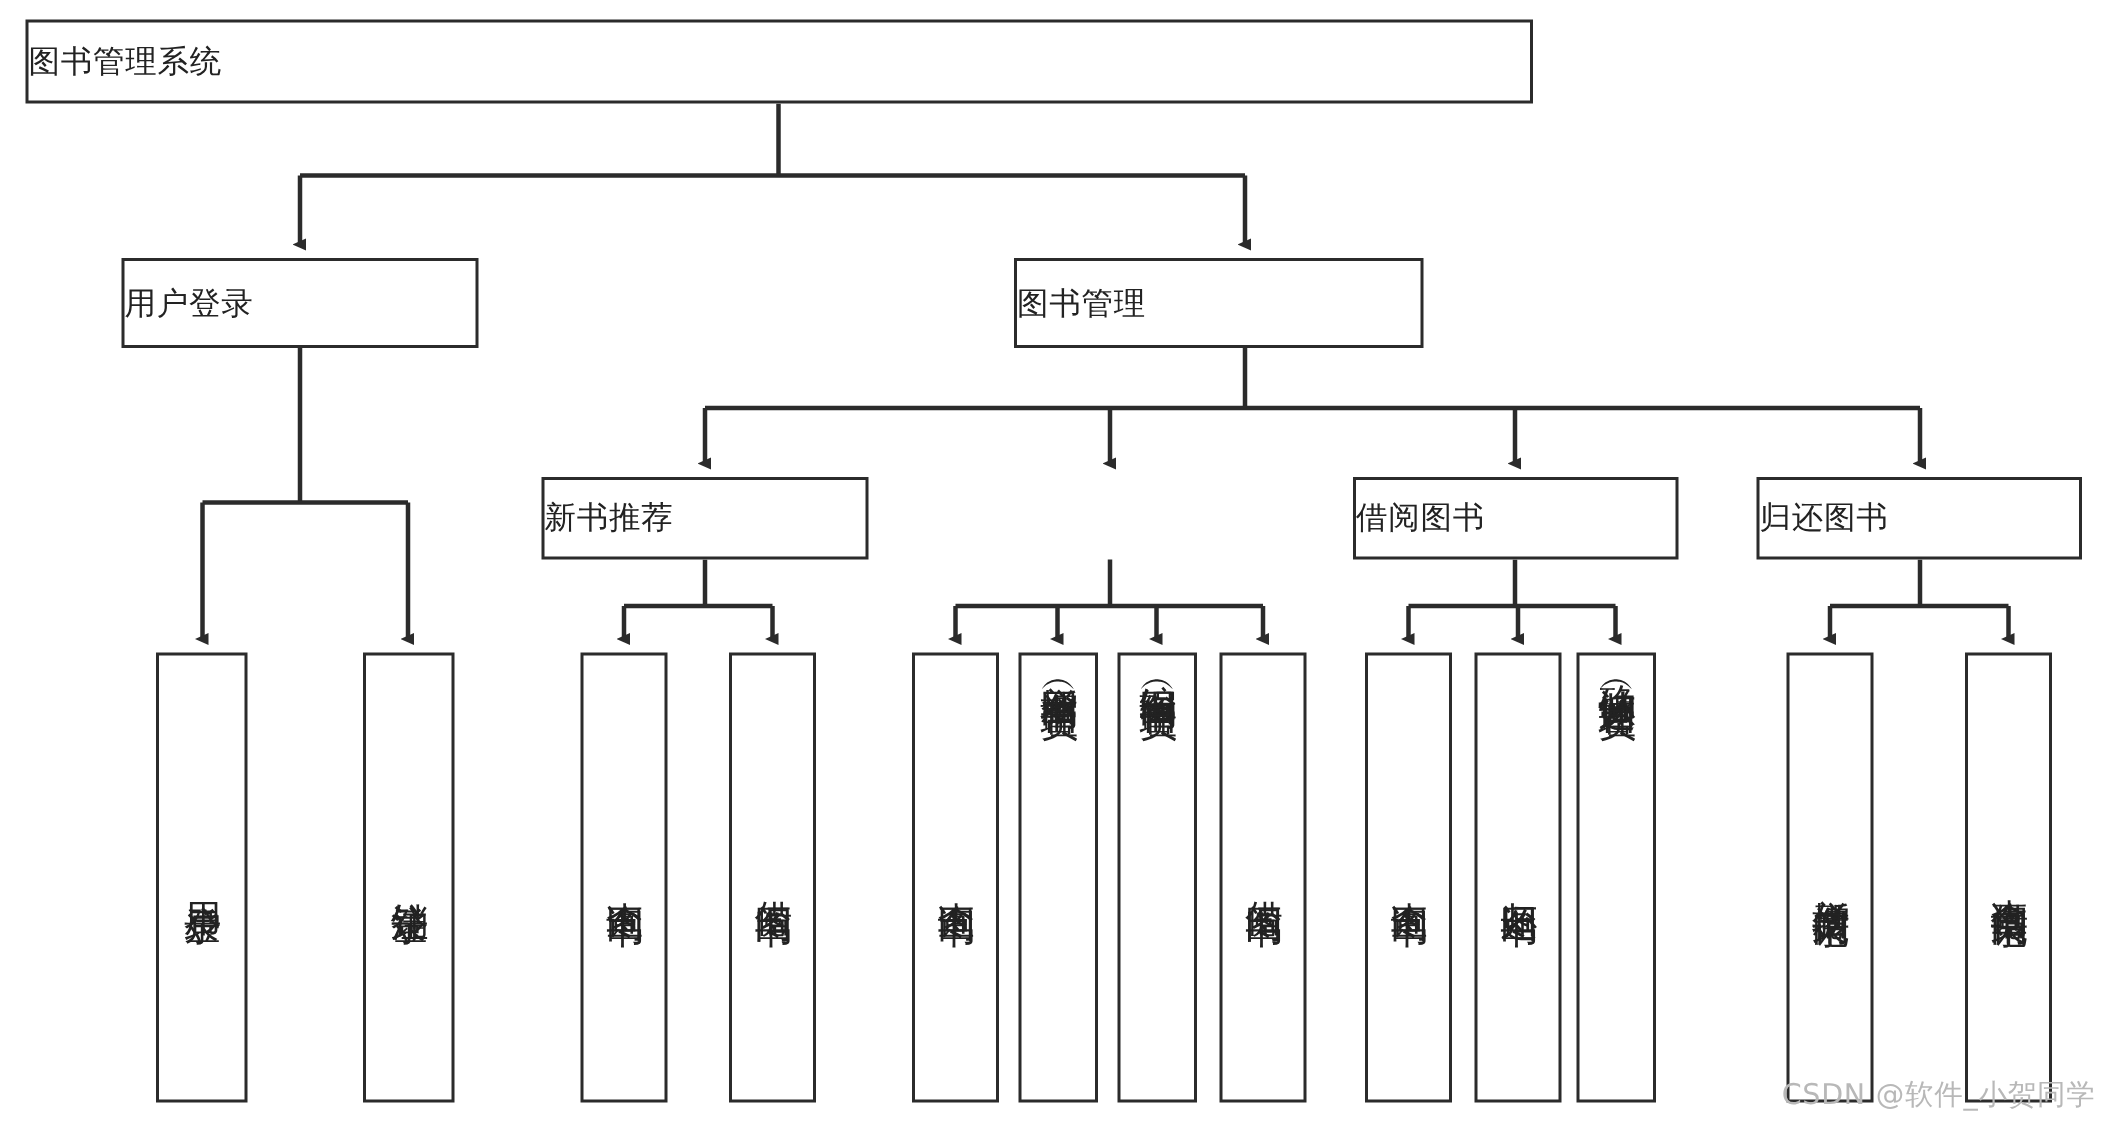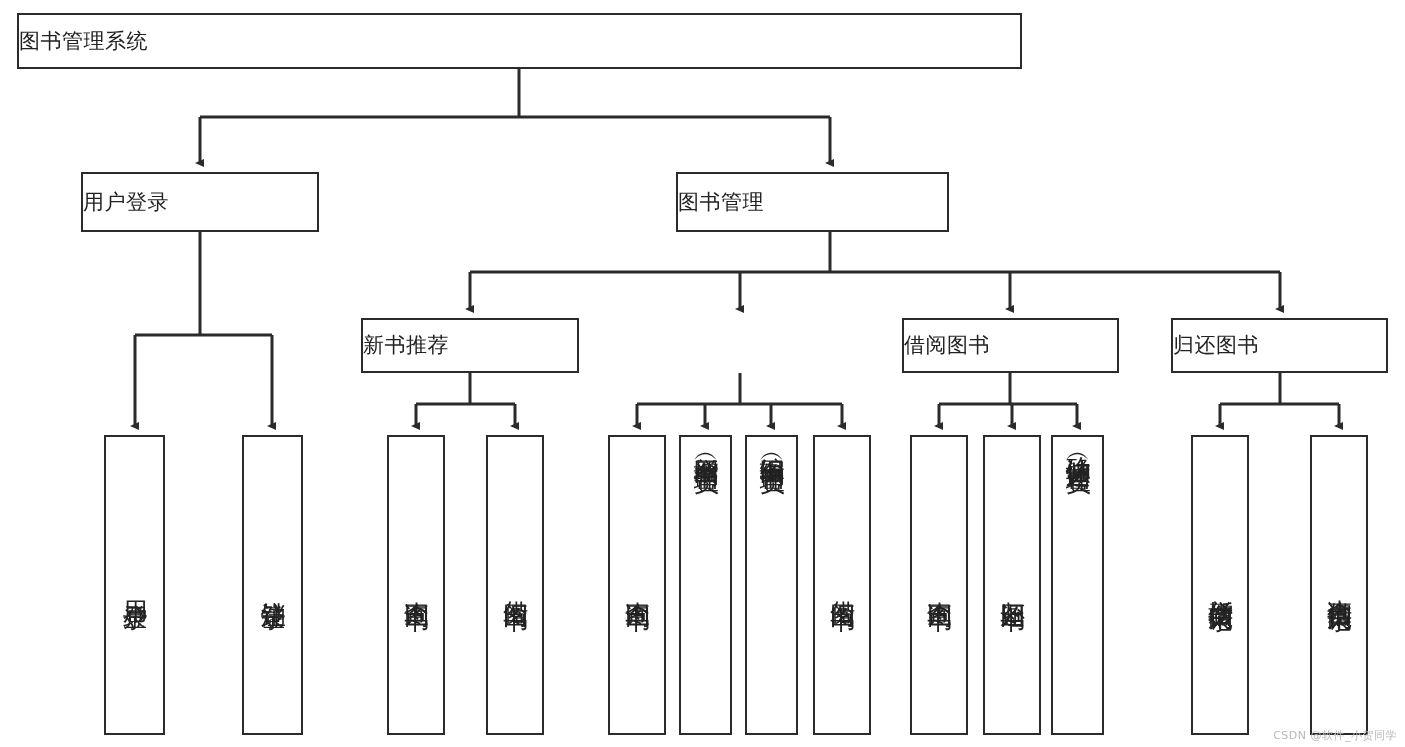--- a/index.html
+++ b/index.html
@@ -59,21 +59,21 @@
     letter-spacing: 2px;
     white-space: nowrap;
   }
   .node.vert.centered {
     align-items: center;
   }
   .watermark {
     position: absolute;
     right: 8px;
     bottom: 4px;
-    font-size: 11px;
+    font-size: 19px;
     color: #b8b8b8;
     white-space: nowrap;
     letter-spacing: 0.5px;
   }
 </style>
 </head>
 <body>
 
 <div id="canvas">
 

